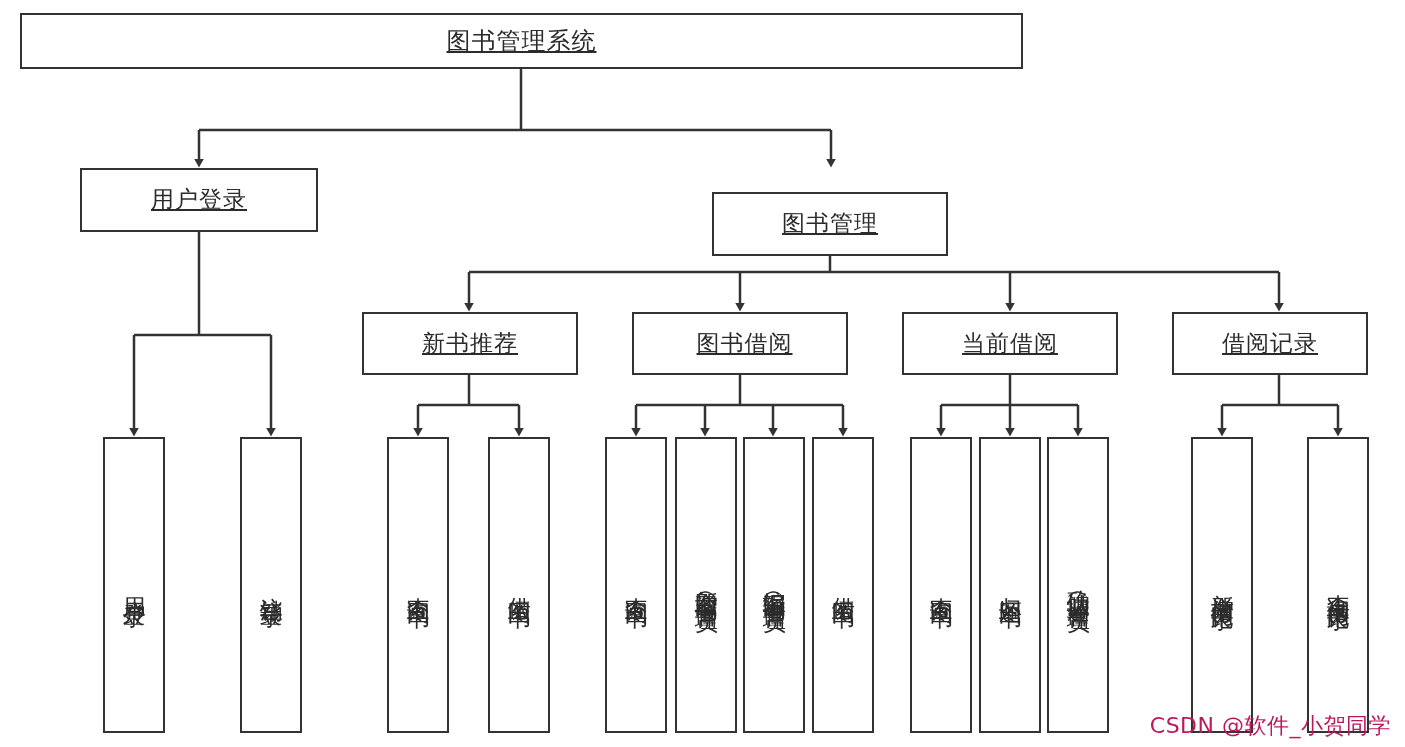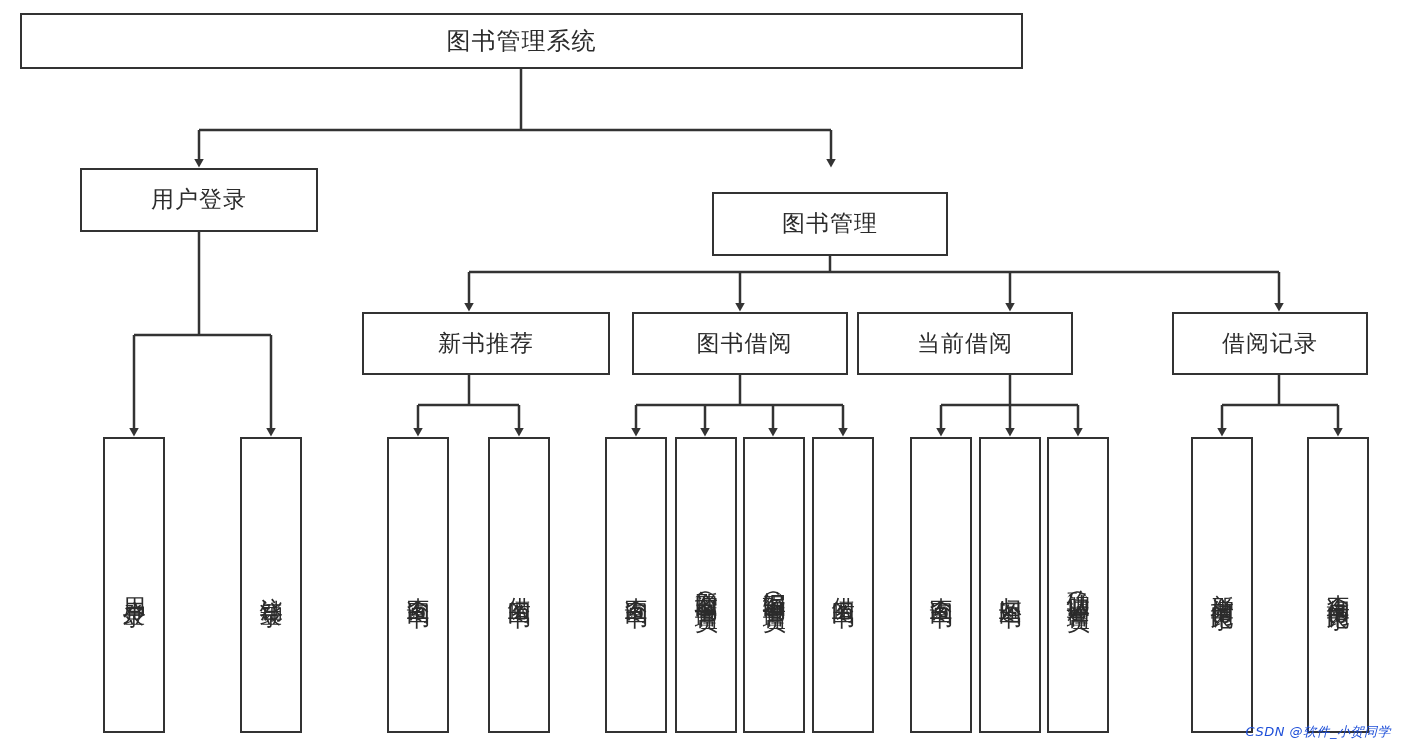--- a/index.html
+++ b/index.html
@@ -41,45 +41,45 @@
     display: block;
     text-align: center;
     color: #2b2b2b;
     line-height: 1.18;
     letter-spacing: 1px;
     white-space: nowrap;
   }
   .node.horizontal .node-label {
     writing-mode: horizontal-tb;
     font-size: 23px;
+    text-decoration: underline;
   }
   .node.vertical {
     align-items: center;
     justify-content: center;
     padding: 6px 0;
   }
   .node.vertical .node-label {
     writing-mode: vertical-rl;
     text-orientation: upright;
     font-size: 23px;
     letter-spacing: 3px;
     line-height: 1.1;
   }
   .node.root .node-label { font-size: 24px; }
   .watermark {
     position: absolute;
     right: 14px;
     bottom: 6px;
-    font-size: 13px;
-    color: #1d4ed8;
+    font-size: 22px;
+    color: #be185d;
     letter-spacing: 0.5px;
     z-index: 5;
     white-space: nowrap;
     font-family: "DejaVu Sans", "Liberation Sans", sans-serif;
-    font-style: italic;
   }
 </style>
 </head>
 <body>
 
 <div id="diagram-root">
 
   <svg class="connector-layer" viewBox="0 0 1405 747" xmlns="http://www.w3.org/2000/svg">
     <defs>
       <marker id="arrowhead" markerWidth="9" markerHeight="10" refX="1.5" refY="5" orient="auto" markerUnits="userSpaceOnUse">
@@ -137,29 +137,29 @@
   </div>
 
   <div class="node horizontal" style="left:80px; top:168px; width:238px; height:64px;">
     <span class="node-label">用户登录</span>
   </div>
 
   <div class="node horizontal" style="left:712px; top:168px; width:236px; height:64px;margin-top:24px;">
     <span class="node-label">图书管理</span>
   </div>
 
-  <div class="node horizontal" style="left:362px; top:312px; width:248px; height:63px;">
+  <div class="node horizontal" style="left:362px; top:312px; width:216px; height:63px;">
     <span class="node-label">新书推荐</span>
   </div>
 
   <div class="node horizontal" style="left:632px; top:312px; width:216px; height:63px;padding-left:9px;">
     <span class="node-label">图书借阅</span>
   </div>
 
-  <div class="node horizontal" style="left:857px; top:312px; width:216px; height:63px;">
+  <div class="node horizontal" style="left:902px; top:312px; width:216px; height:63px;">
     <span class="node-label">当前借阅</span>
   </div>
 
   <div class="node horizontal" style="left:1172px; top:312px; width:196px; height:63px;">
     <span class="node-label">借阅记录</span>
   </div>
 
   <div class="node vertical" style="left:103px; top:437px; width:62px; height:296px;">
     <span class="node-label">用户登录</span>
   </div>

